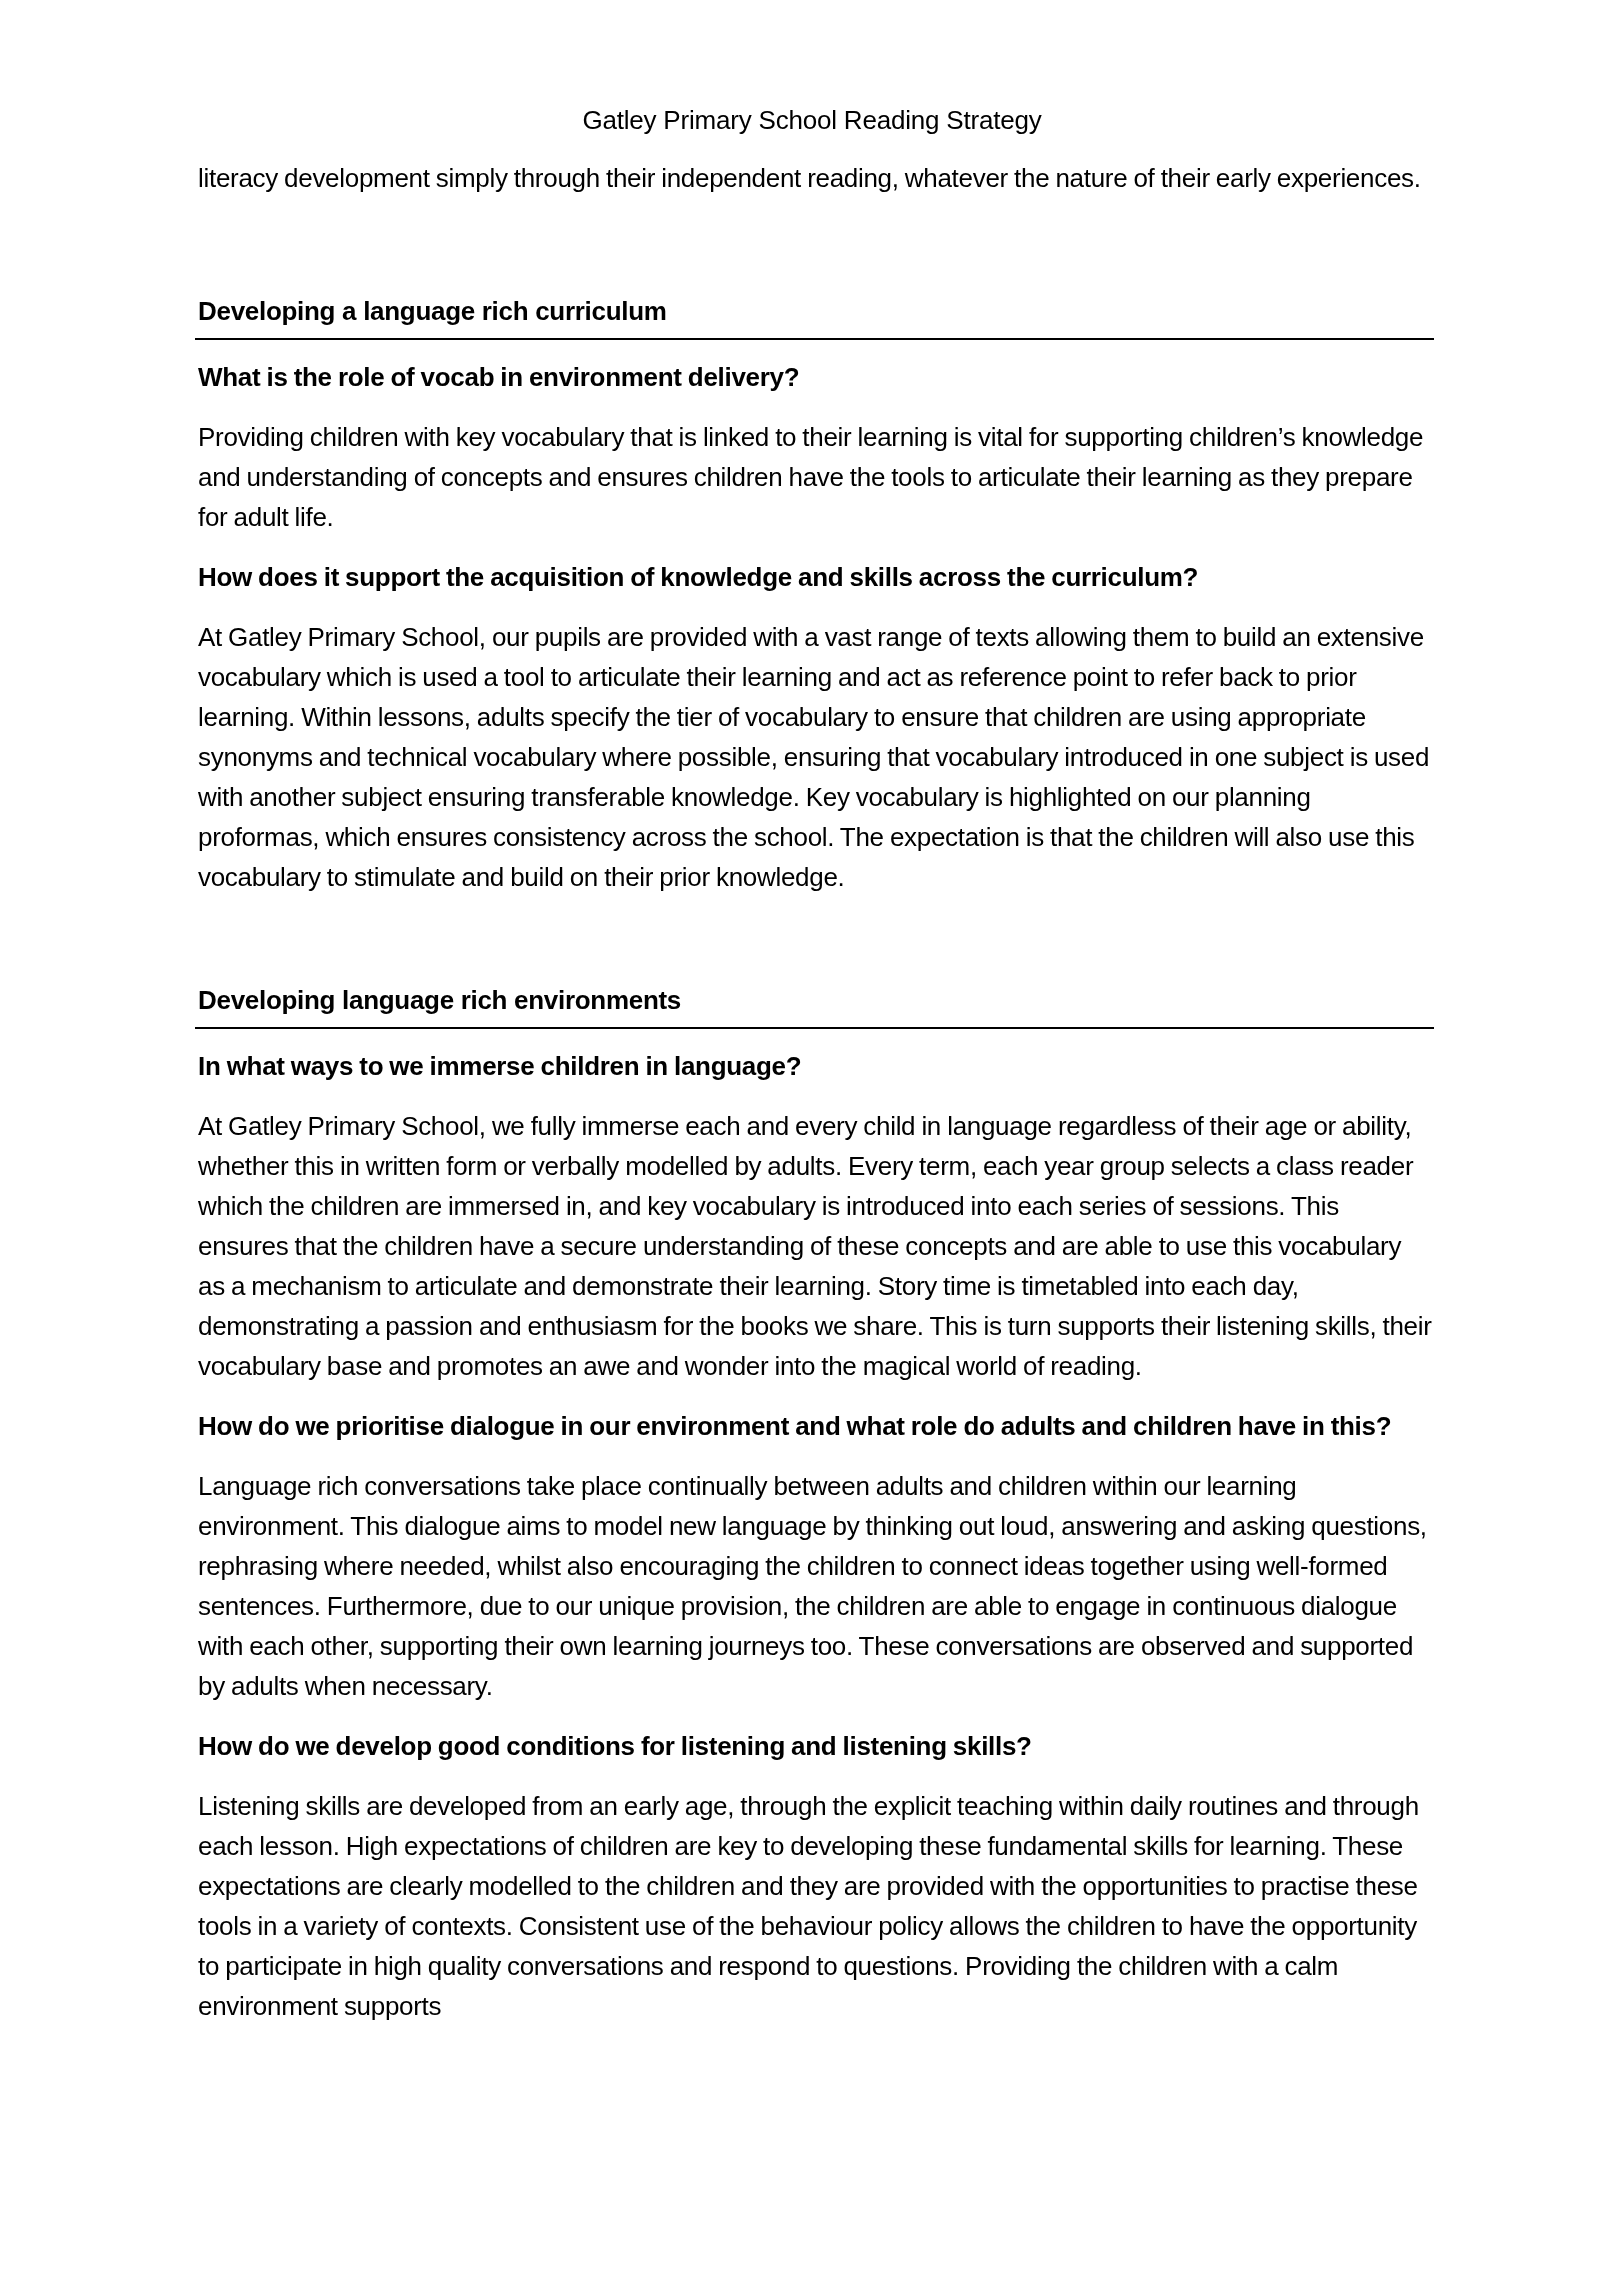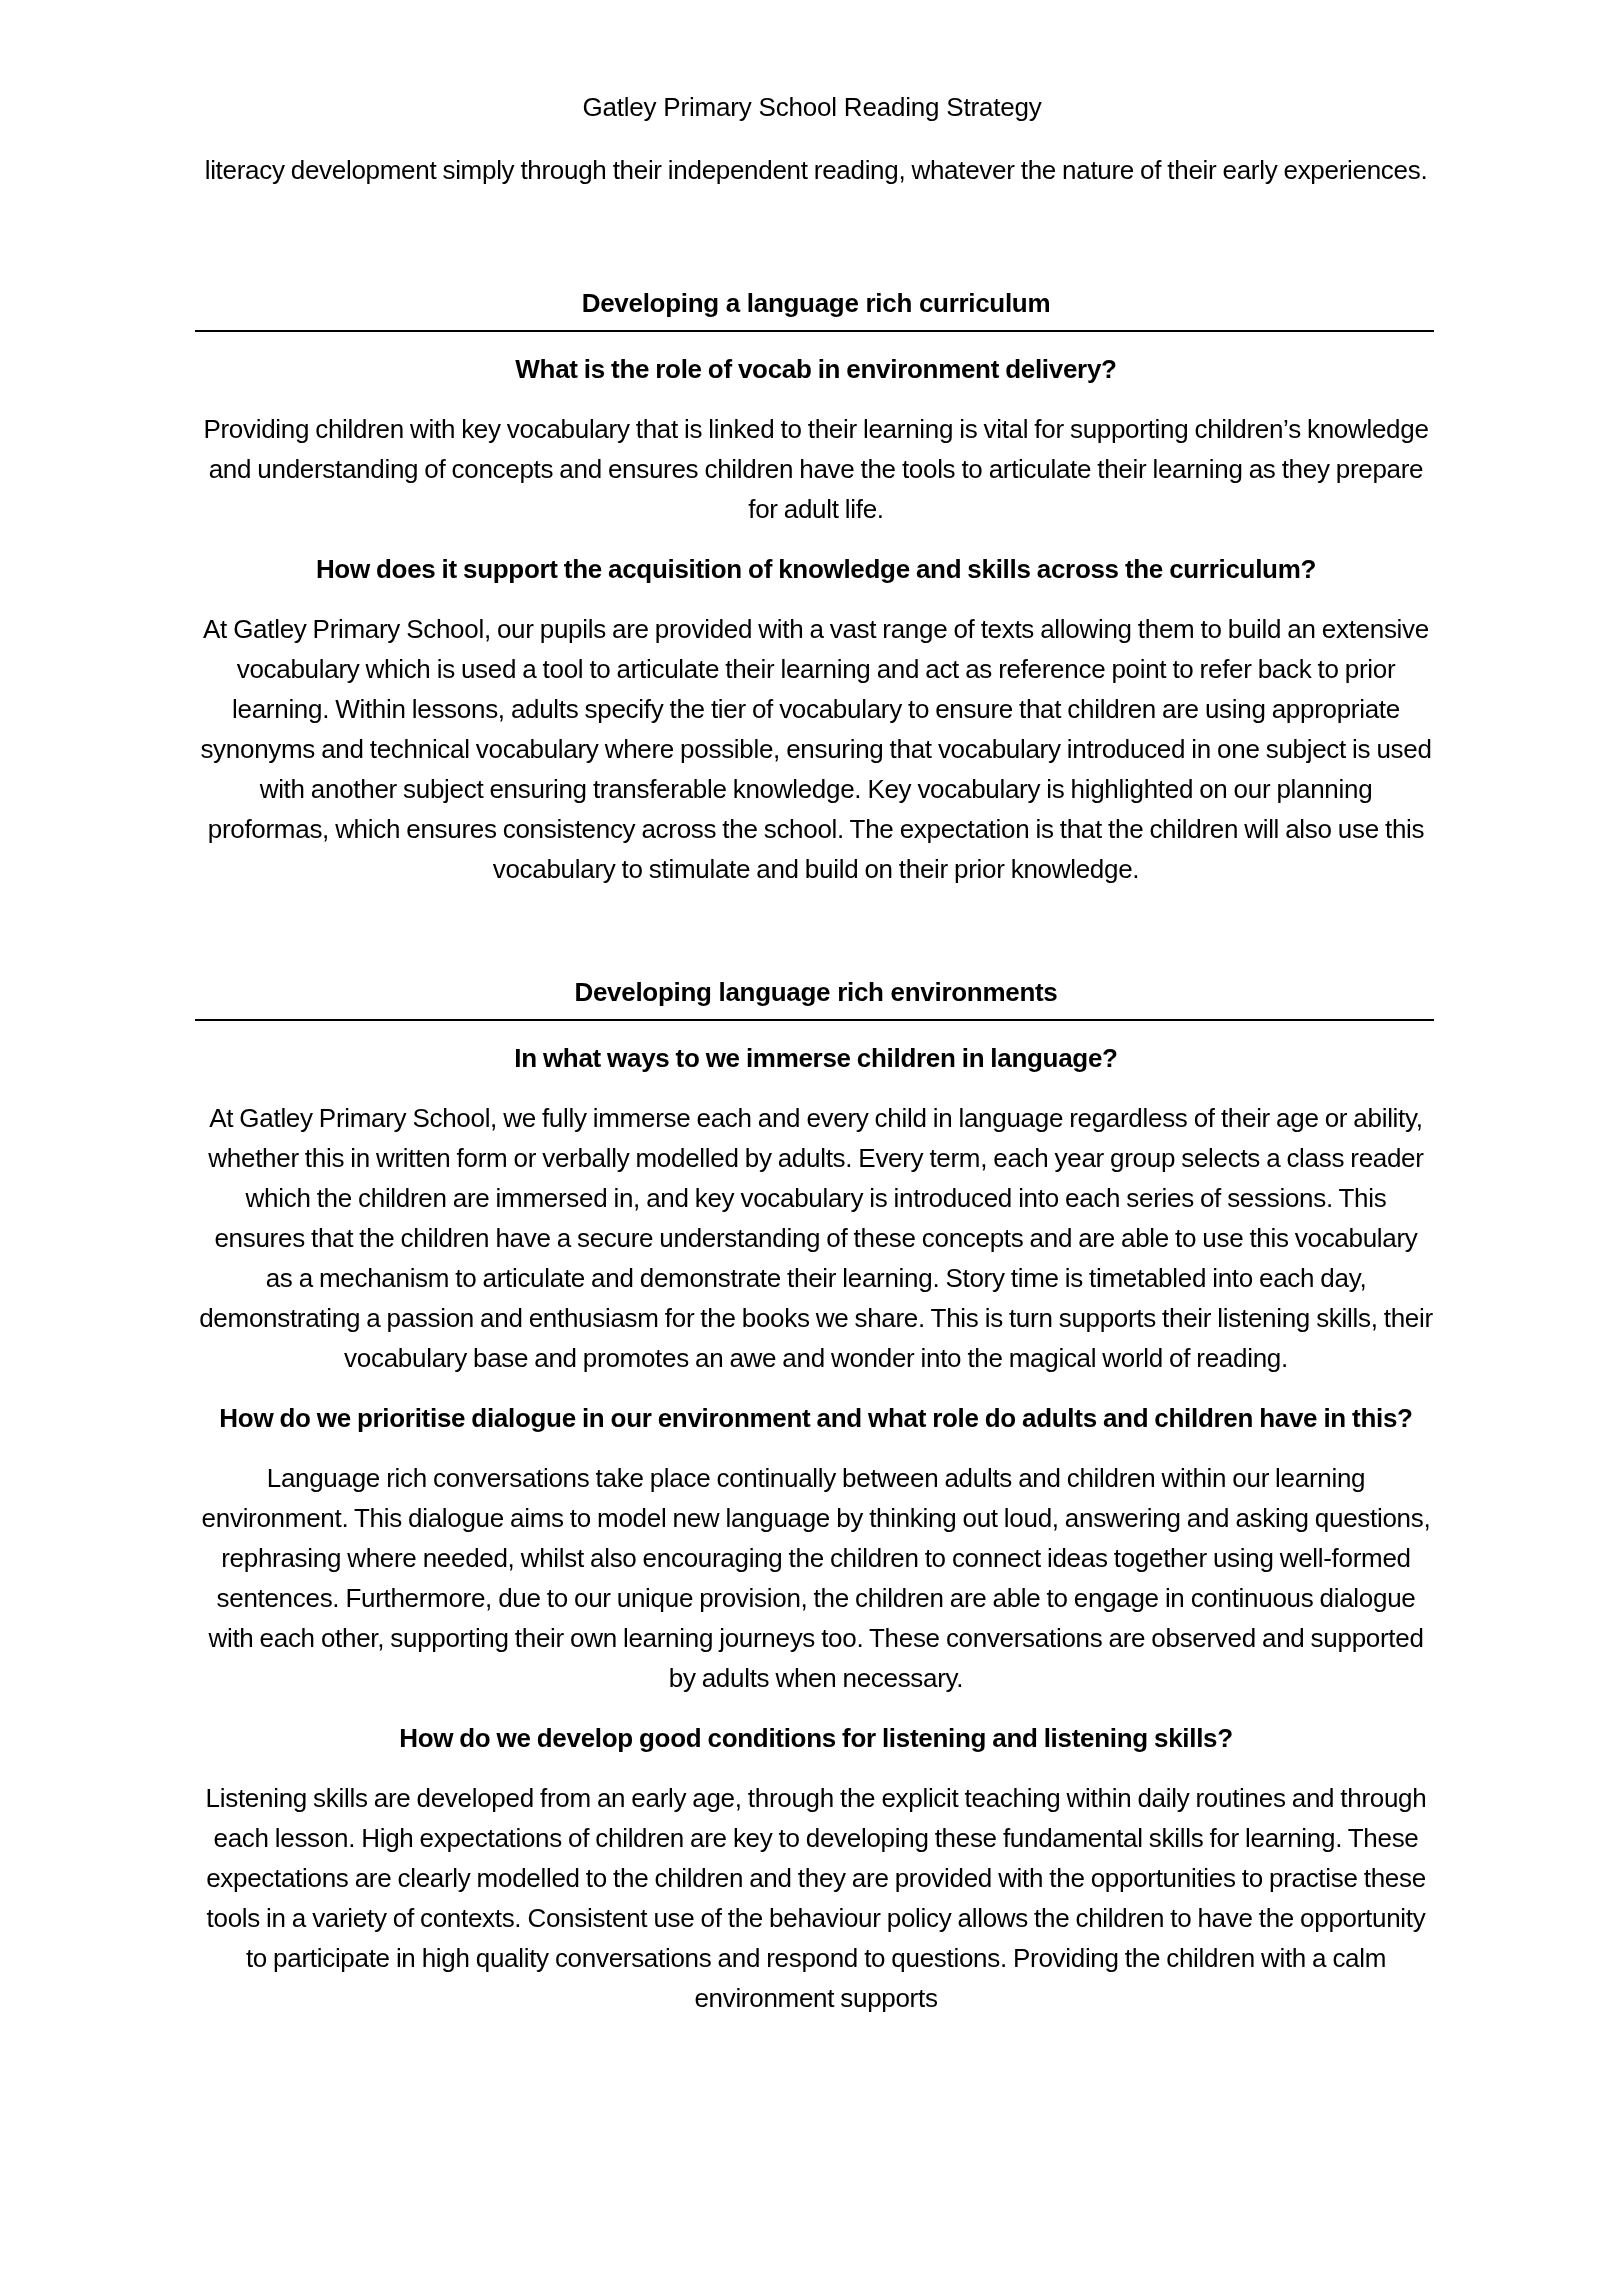--- a/index.html
+++ b/index.html
@@ -1,21 +1,21 @@
 <!DOCTYPE html>
 <html style="font-size:12.3px"><head>
 <meta charset="utf-8">
 <style>
   html, body { margin: 0; padding: 0; background: #ffffff; }
   body { width: 1624px; height: 2295px; position: relative; overflow: hidden;
          font-family: "Liberation Sans", sans-serif; color: #000; }
   .page { position: absolute; left: 0; top: 0; width: 1624px; height: 2295px; background: #fff; }
-  .running-header { position: absolute; top: 90px; left: 0; width: 1624px; text-align: center;
+  .running-header { position: absolute; top: 103px; left: 0; width: 1624px; text-align: center;
                     font-size: 26px; line-height: 35px; letter-spacing: -0.2px; }
-  .content { position: absolute; left: 198px; top: 150px; width: 1236px; text-align: center; }
+  .content { position: absolute; left: 198px; top: 158px; width: 1236px; }
   .para { font-size: 26px; line-height: 40px; margin: 0; letter-spacing: -0.3px; word-spacing: -0.8px; }
   .bold { font-weight: bold; }
   .section-title { font-size: 26px; font-weight: bold; line-height: 35px; margin: 12px;
                    padding-bottom: 9.2px; border-bottom: 2.3px solid #000; margin-left: -3.1px; padding-left: 3.1px;
                    width: 1236px; letter-spacing: -0.3px; }
 </style>
 </head>
 <body>
 
 <div class="page">

